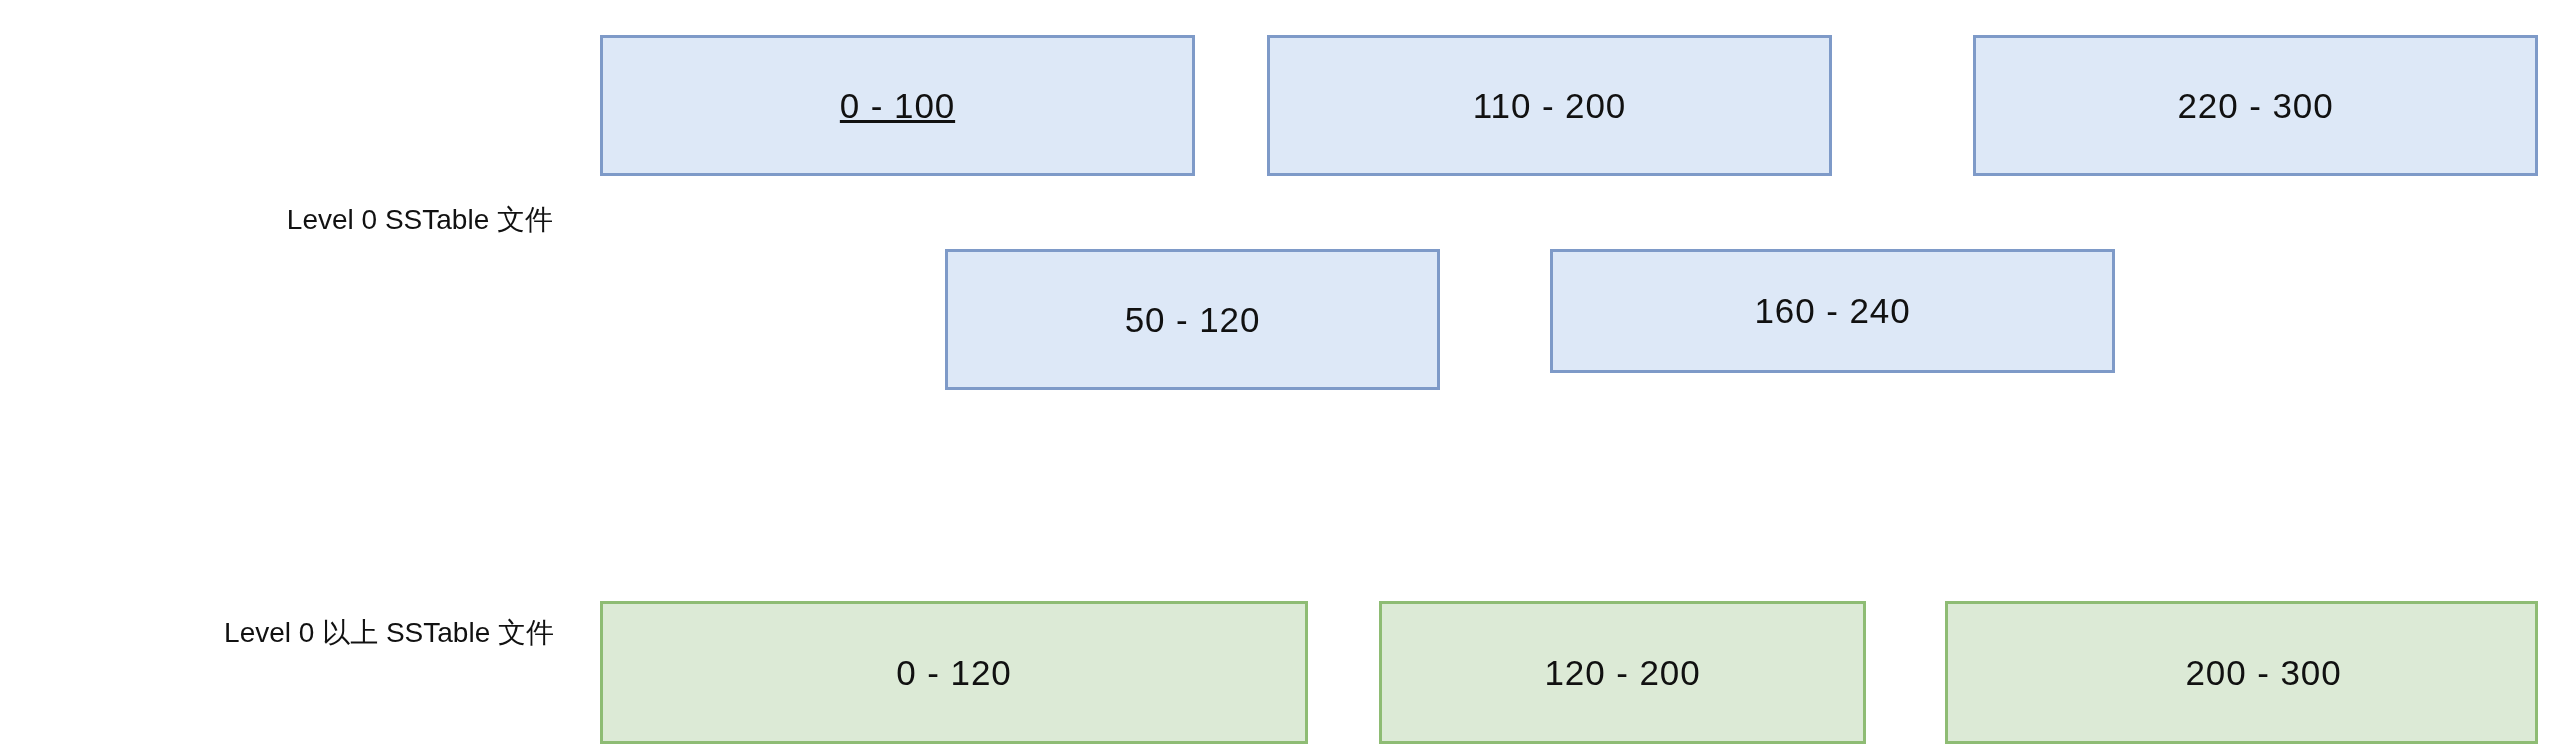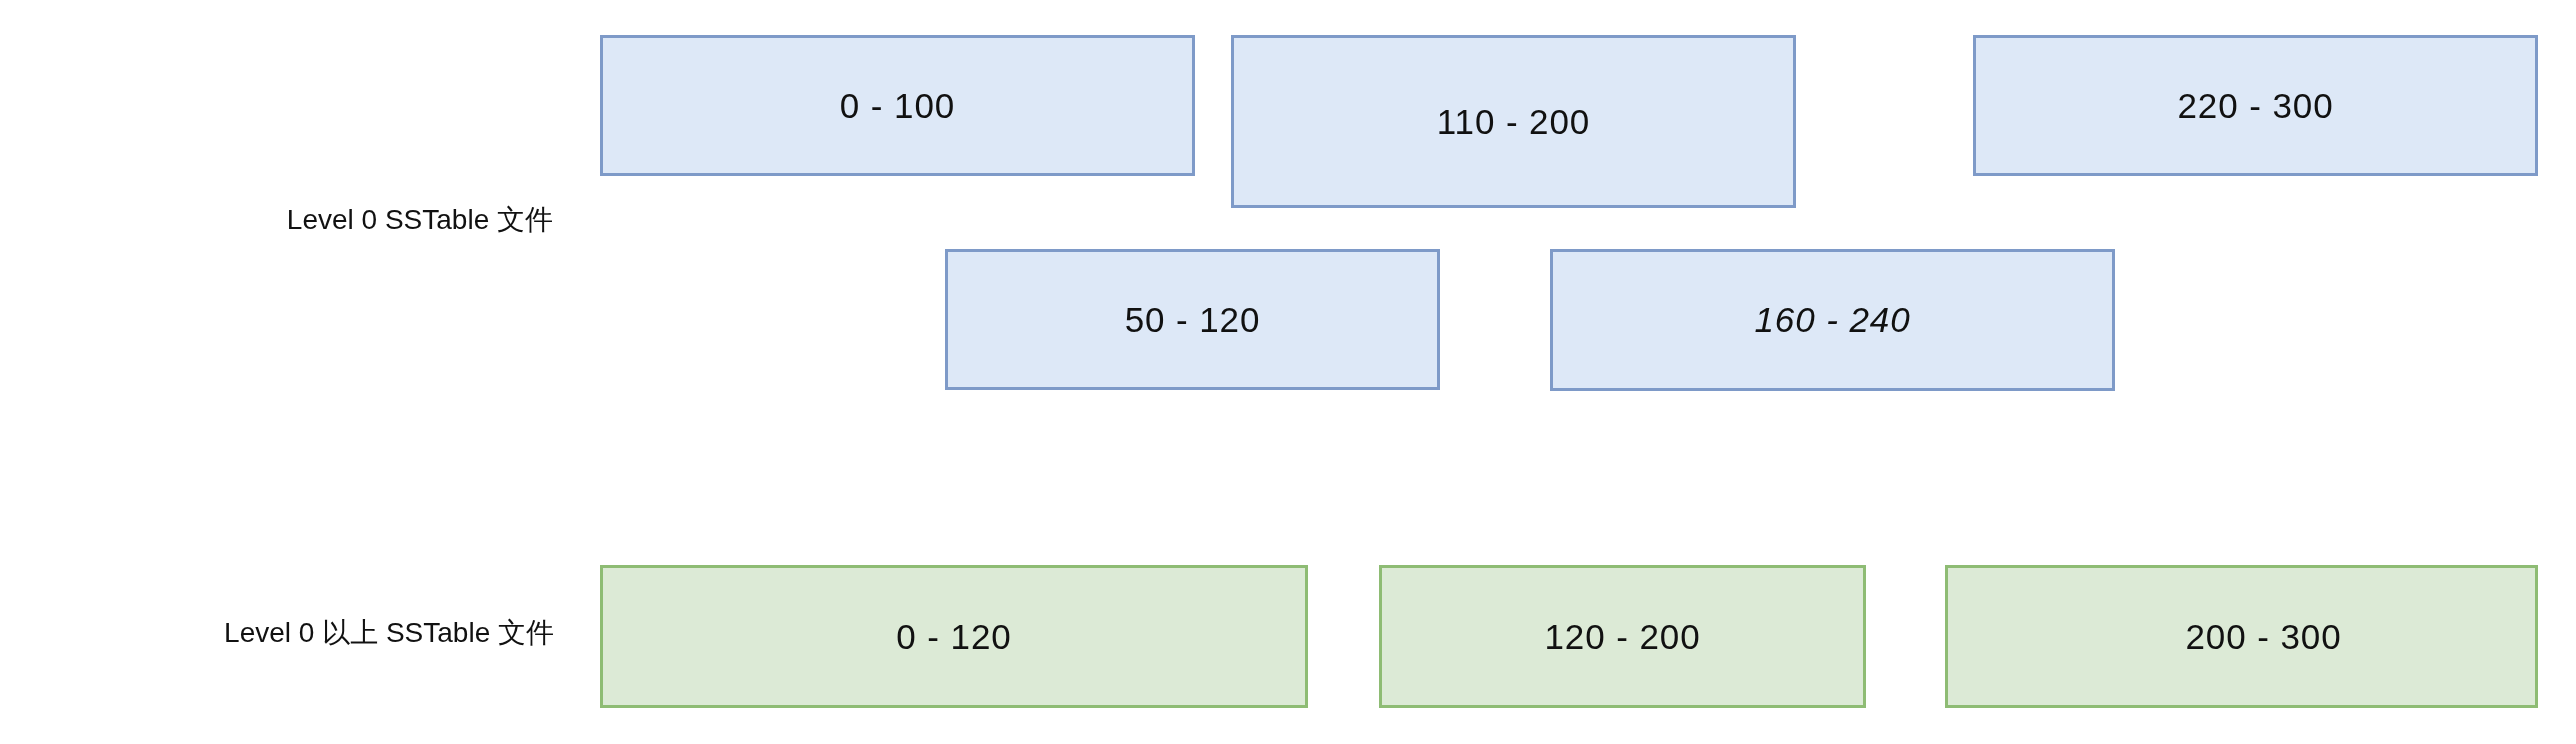--- a/index.html
+++ b/index.html
@@ -25,20 +25,21 @@
     color: #111111;
     letter-spacing: 0.9px;
   }
   .box-blue {
     background: var(--blue-fill, #dde8f7);
     border: 3.5px solid var(--blue-border, #7e9ac8);
   }
   .box-green {
     background: var(--green-fill, #dcead6);
     border: 3.5px solid var(--green-border, #8ebc74);
+    margin-top: 36px;
   }
   .row-label {
     position: absolute;
     font-size: 28px;
     color: #111111;
     white-space: nowrap;
     text-align: right;
   }
   .watermark {
     position: absolute;
@@ -53,29 +54,29 @@
     pointer-events: none;
   }
 </style>
 </head>
 <body>
 
 <div id="canvas">
 
   <div class="row-label" style="left: 124px; top: 201px; width: 429px;">Level 0 SSTable 文件</div>
 
-  <div class="sstable-box box-blue" style="left: 600px; top: 35px; width: 595px; height: 141px;">0 - 100</div>
+  <div class="sstable-box box-blue" style="left: 600px; top: 35px; width: 595px; height: 141px; text-decoration: underline;">0 - 100</div>
 
-  <div class="sstable-box box-blue" style="left: 1231px; top: 35px; width: 565px; height: 173px;">110 - 200</div>
+  <div class="sstable-box box-blue" style="left: 1267px; top: 35px; width: 565px; height: 141px;">110 - 200</div>
 
   <div class="sstable-box box-blue" style="left: 1973px; top: 35px; width: 565px; height: 141px;">220 - 300</div>
 
   <div class="sstable-box box-blue" style="left: 913px; top: 249px; width: 495px; height: 141px; margin-left: 32px;">50 - 120</div>
 
-  <div class="sstable-box box-blue" style="left: 1550px; top: 249px; width: 565px; height: 142px; font-style: italic;">160 - 240</div>
+  <div class="sstable-box box-blue" style="left: 1550px; top: 249px; width: 565px; height: 124px;">160 - 240</div>
 
   <div class="row-label" style="left: 41px; top: 614px; width: 513px;">Level 0 以上 SSTable 文件</div>
 
   <div class="sstable-box box-green" style="left: 600px; top: 565px; width: 708px; height: 143px;">0 - 120</div>
 
   <div class="sstable-box box-green" style="left: 1379px; top: 565px; width: 487px; height: 143px;">120 - 200</div>
 
   <div class="sstable-box box-green" style="left: 1945px; top: 565px; width: 593px; height: 143px; padding-left: 44px;">200 - 300</div>
 
 

